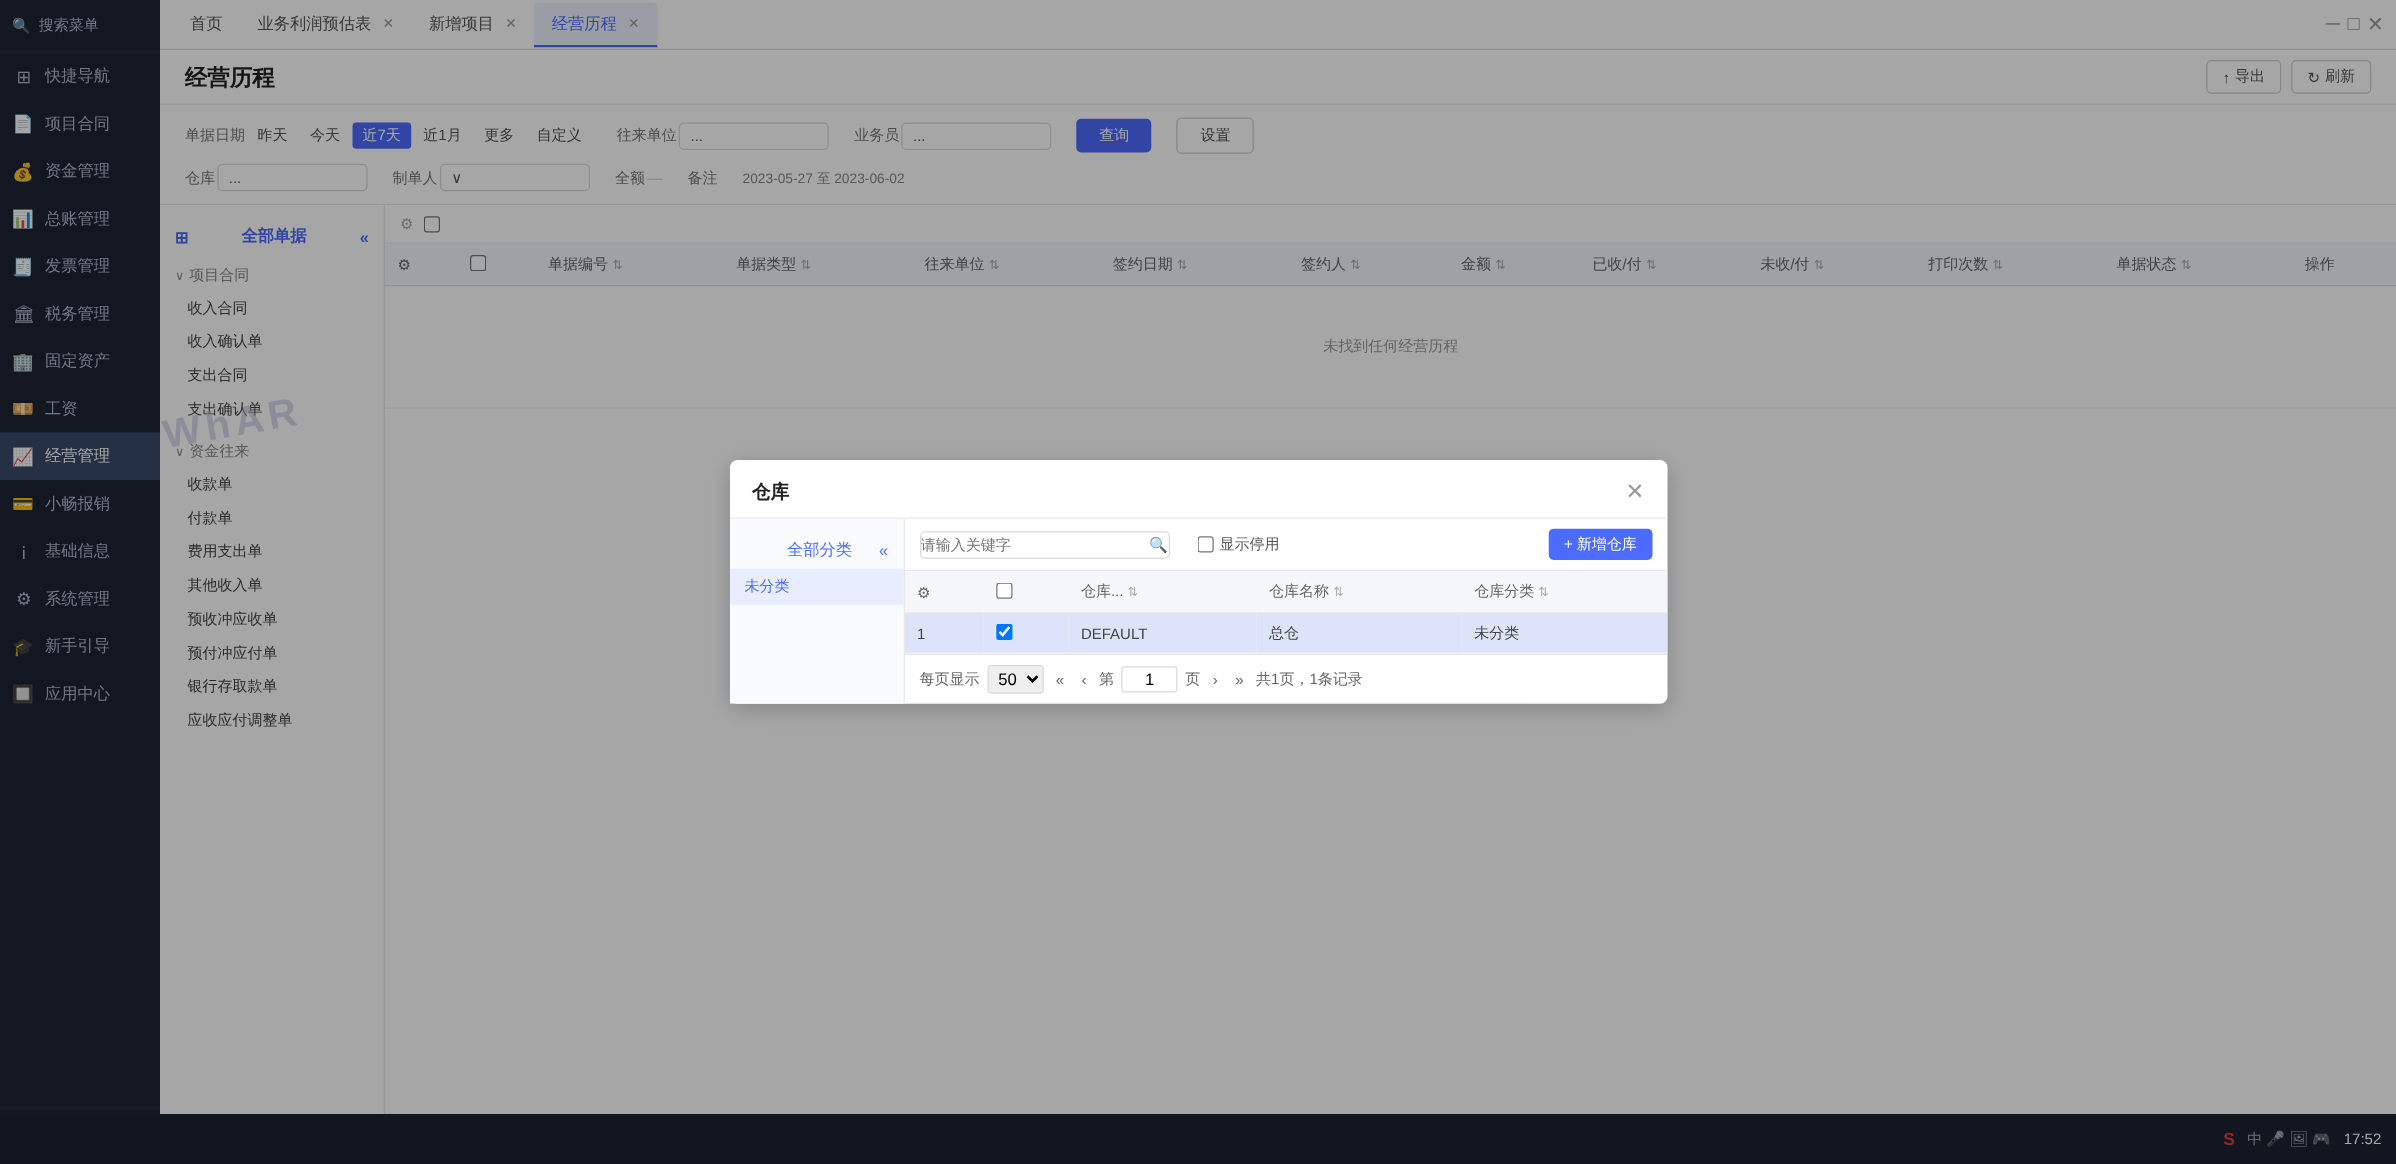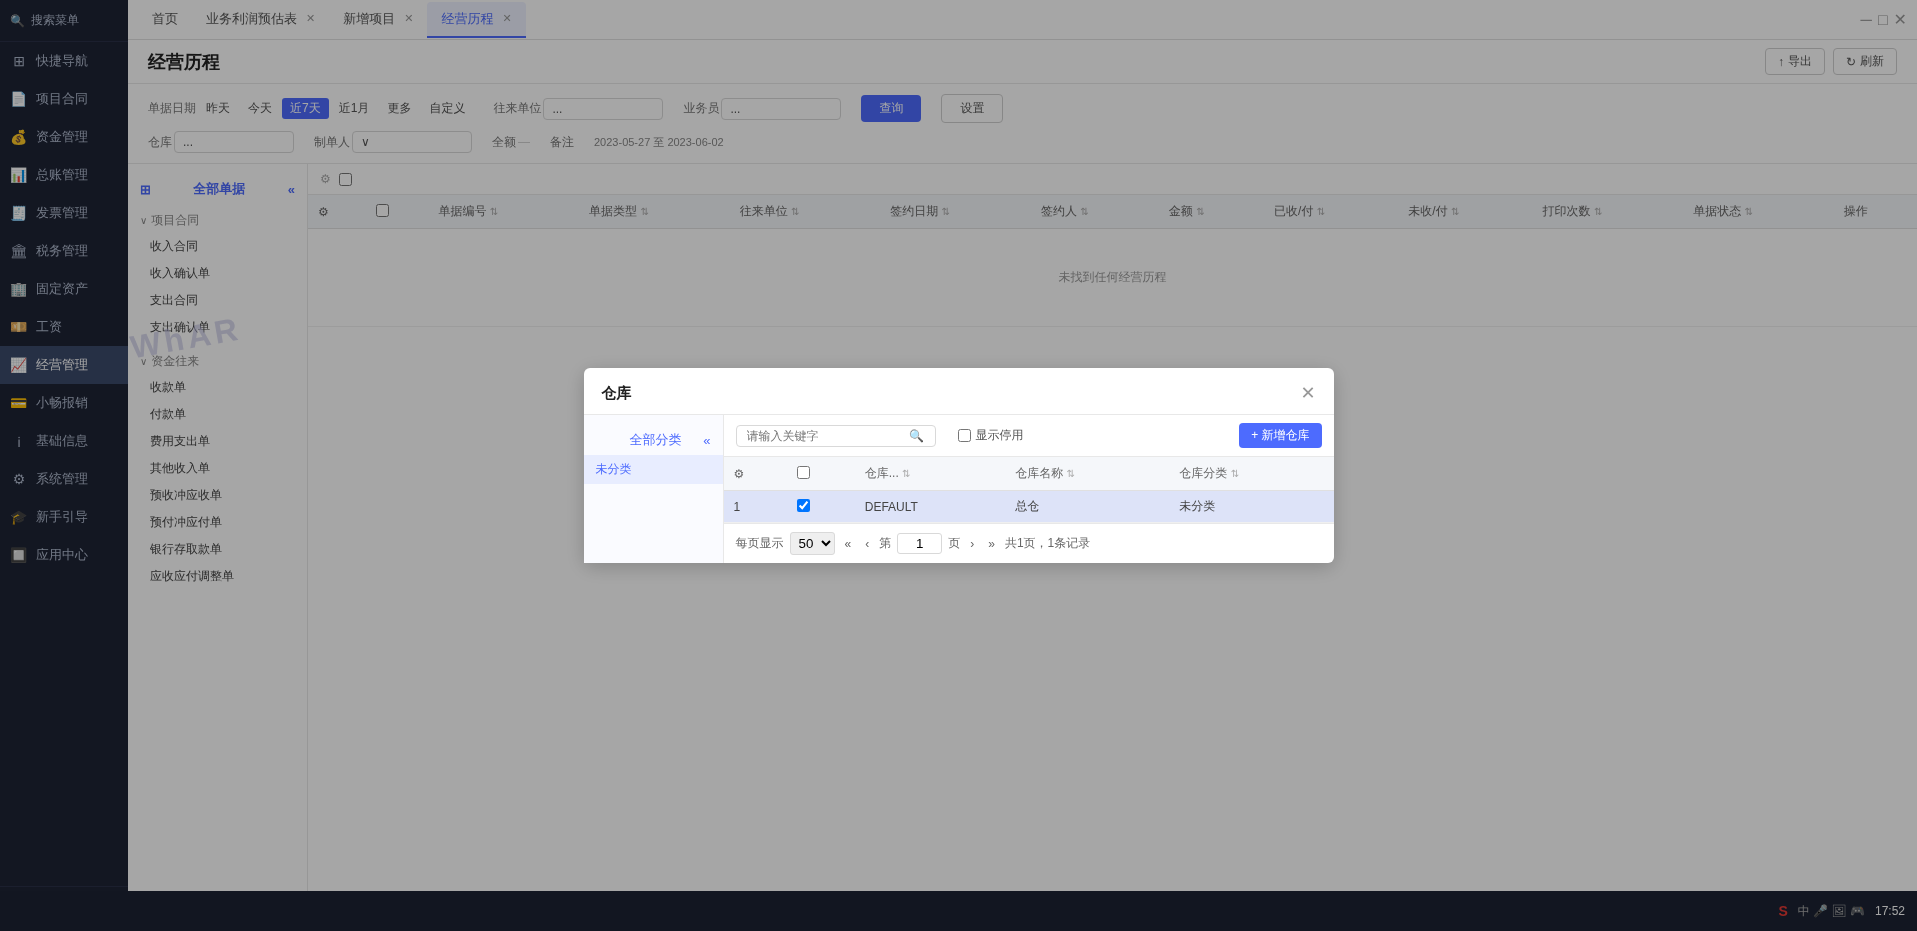--- a/index.html
+++ b/index.html
@@ -74,21 +74,21 @@
     .dialog-header { padding: 14px 18px 10px; display: flex; align-items: center; justify-content: space-between; border-bottom: 1px solid #e8e8e8; }
     .dialog-title { font-size: 15px; font-weight: 600; color: #222; }
     .dialog-close { cursor: pointer; font-size: 18px; color: #999; }
     .dialog-body { display: flex; flex: 1; overflow: hidden; }
     .dialog-sidebar { width: 140px; border-right: 1px solid #e8e8e8; padding: 10px 0; background: #fafbff; }
     .dialog-sidebar-header { padding: 6px 12px; display: flex; align-items: center; justify-content: space-between; font-size: 13px; color: #4d6bfe; cursor: pointer; margin-left: 34px; }
     .dialog-sidebar-item { padding: 6px 12px; font-size: 12px; color: #444; cursor: pointer; }
     .dialog-sidebar-item.active { background: #e8edff; color: #4d6bfe; }
     .dialog-main { flex: 1; display: flex; flex-direction: column; overflow: hidden; }
     .dialog-toolbar { padding: 8px 12px; display: flex; align-items: center; justify-content: space-between; border-bottom: 1px solid #e8e8e8; }
-    .search-box { display: flex; align-items: center; border: 1px solid #d9d9d9; border-radius: 4px; padding: 3px 10px; gap: 5px; width: 200px; }
+    .search-box { display: flex; align-items: center; border: 1px solid #d9d9d9; border-radius: 4px; padding: 3px 0; gap: 5px; width: 200px; }
     .search-box input { border: none; outline: none; font-size: 12px; color: #555; width: 100%; background: transparent; }
     .checkbox-label { display: flex; align-items: center; gap: 5px; font-size: 12px; color: #555; cursor: pointer; padding-left: 12px; }
     .btn-add { padding: 4px 12px; background: #4d6bfe; color: #fff; border: none; border-radius: 4px; cursor: pointer; font-size: 12px; display: flex; align-items: center; gap: 4px; }
     .dialog-table { flex: 1; overflow: auto; }
     .dialog-table table { width: 100%; }
     .row-selected { background: #dde3f8 !important; }
     .dialog-footer-bar { padding: 8px 12px; border-top: 1px solid #e8e8e8; display: flex; align-items: center; justify-content: space-between; font-size: 12px; color: #666; }
     .dialog-footer-bar .pagination { display: flex; align-items: center; gap: 6px; }
     .dialog-actions { padding: 12px 18px; border-top: 1px solid #e8e8e8; display: flex; justify-content: flex-end; gap: 10px; }
     .btn-cancel { padding: 6px 18px; border: 1px solid #d0d0d0; border-radius: 4px; background: #fff; color: #555; cursor: pointer; font-size: 13px; }

